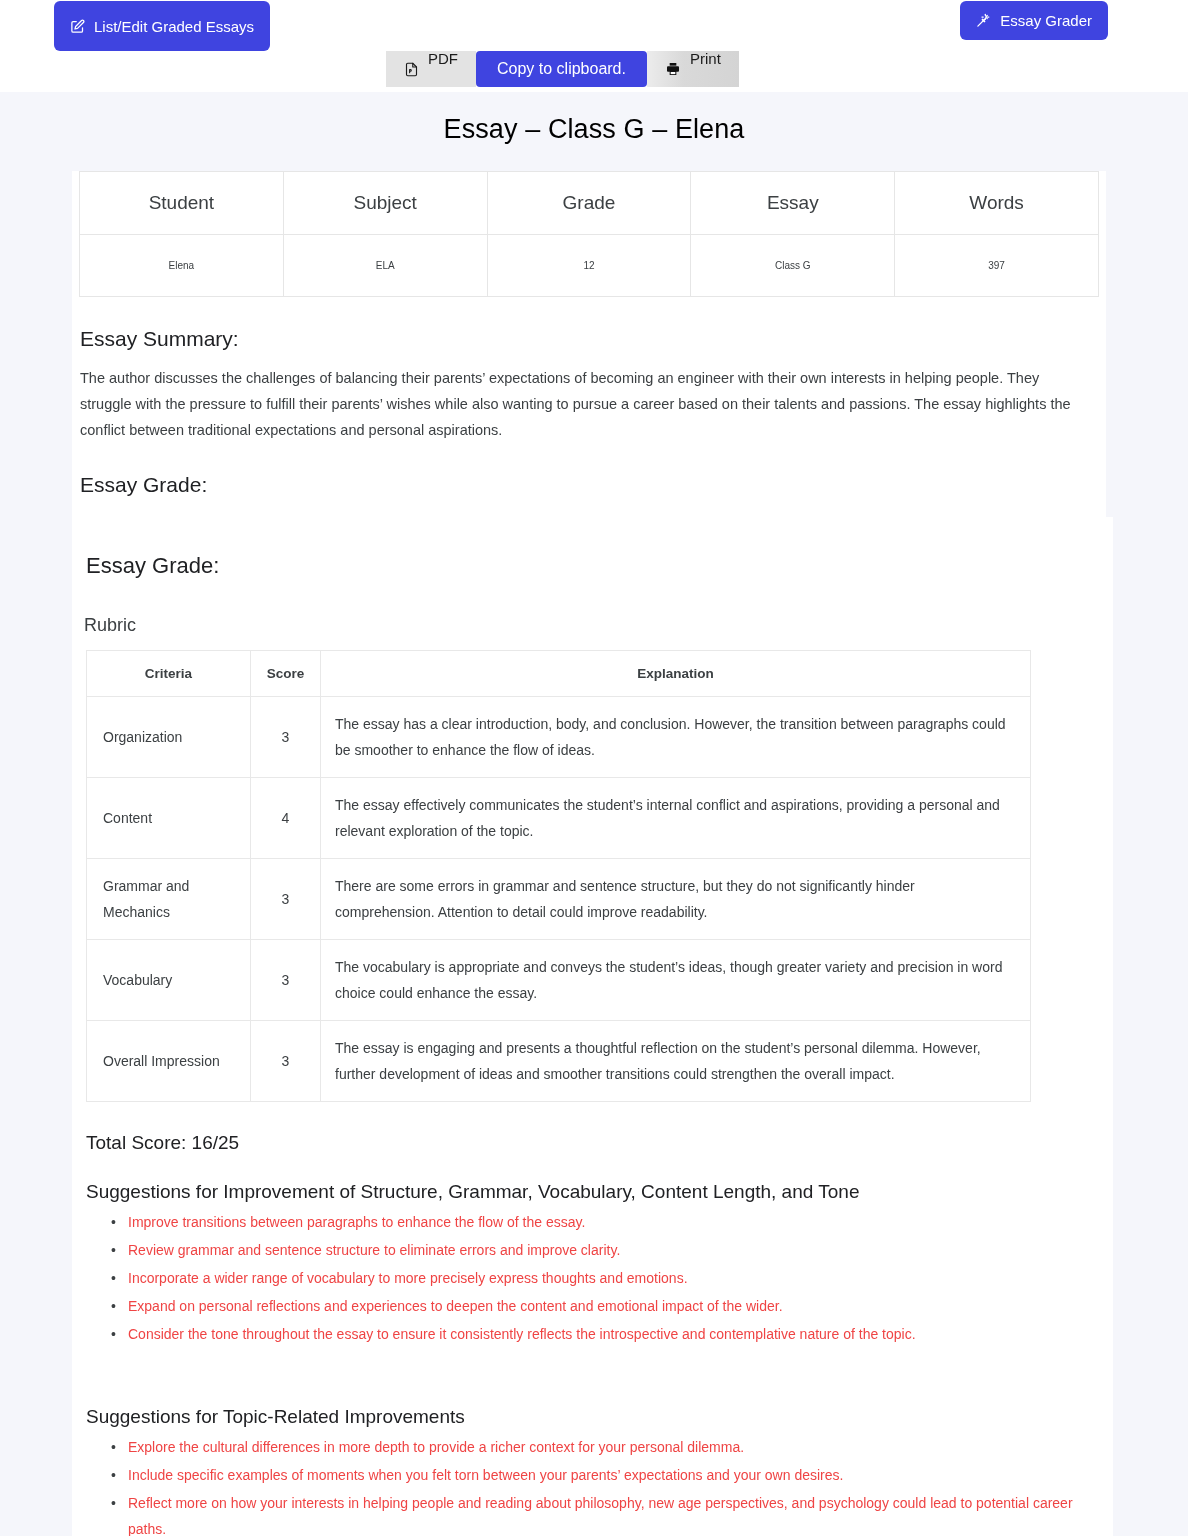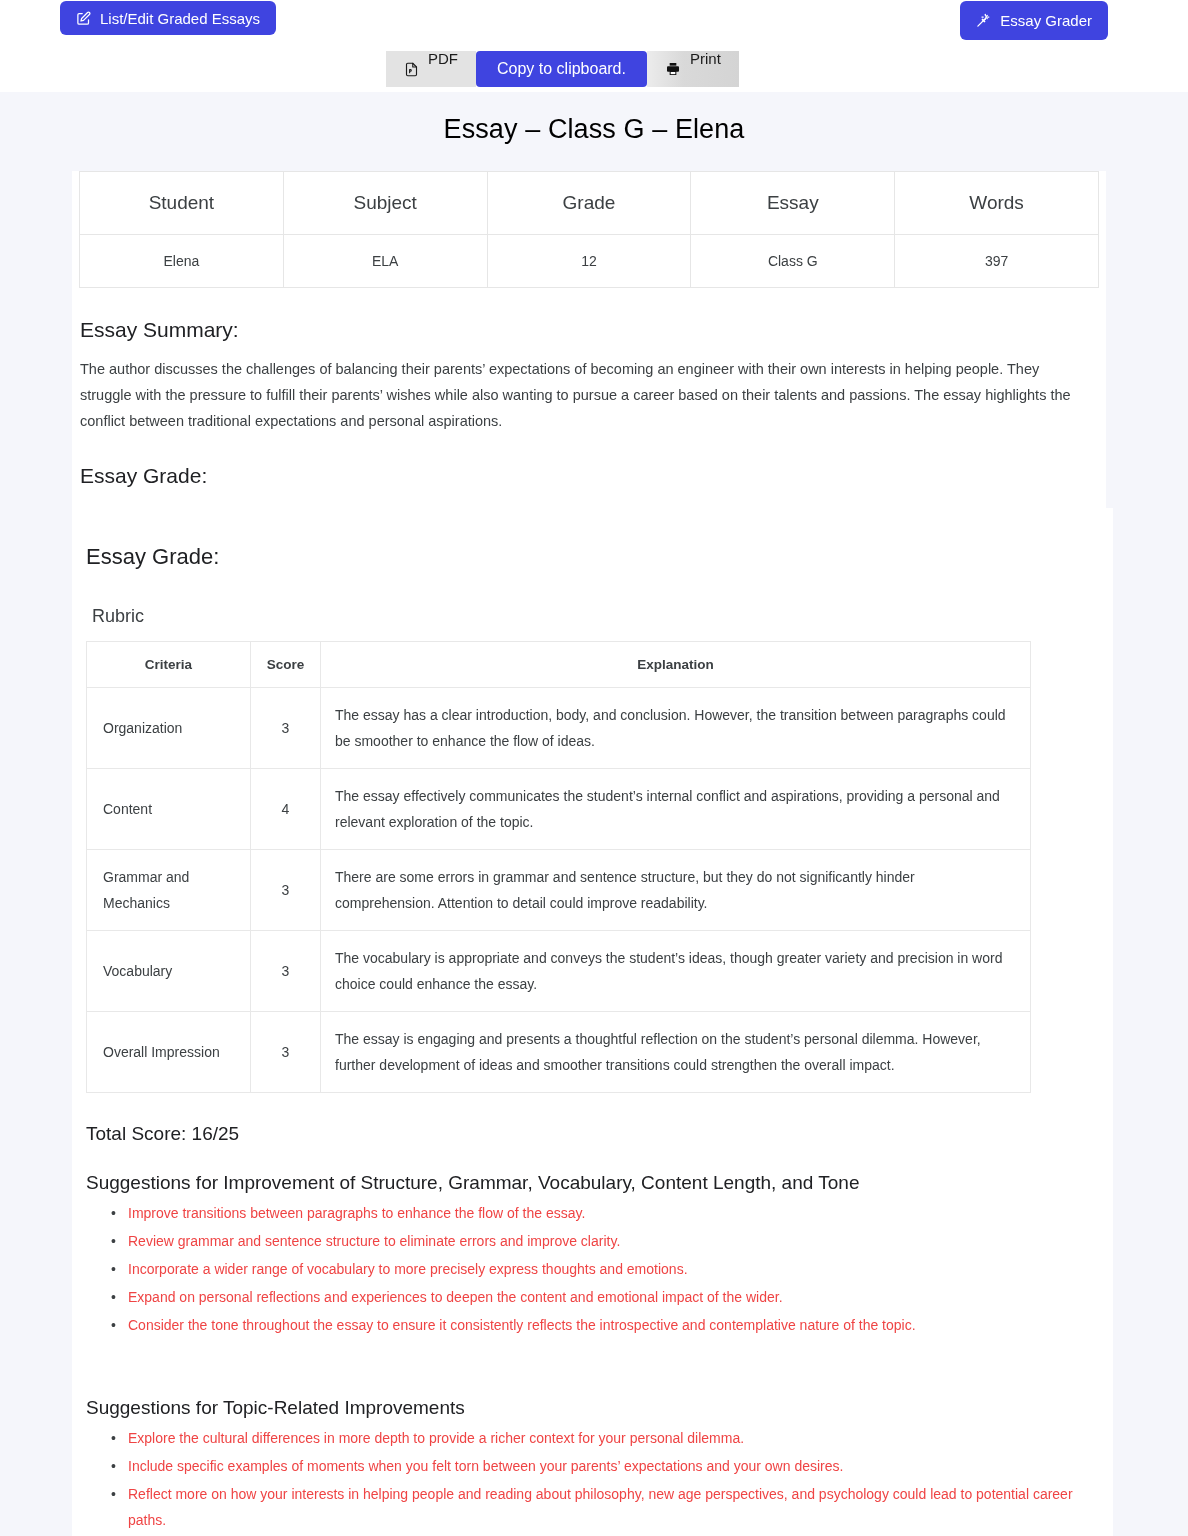--- a/index.html
+++ b/index.html
@@ -28,23 +28,23 @@
     font-size: 15px;
     display: inline-flex;
     align-items: center;
     gap: 9px;
     cursor: pointer;
     line-height: 1;
     padding: 0 16px;
   }
   .btn-list-edit {
     position: absolute;
-    left: 60px;
+    left: 54px;
     top: 1px;
-    height: 34px;
+    height: 50px;
   }
   .btn-essay-grader {
     position: absolute;
     right: 80px;
     top: 1px;
     height: 39px;
   }
   .toolgroup {
     position: absolute;
     left: 386px;
@@ -122,22 +122,22 @@
     border: 1px solid #e6e6e6;
     text-align: center;
     color: #3c4043;
     font-weight: 400;
   }
   table.info th {
     font-size: 19px;
     padding: 20px 6px;
   }
   table.info td {
-    font-size: 14px;
-    padding: 18px 6px;
+    font-size: 10px;
+    padding: 25px 6px;
   }
 
   h3.sec {
     font-size: 21px;
     font-weight: 400;
     color: #202124;
     margin: 30px 0 14px 8px;
   }
   p.summary {
     font-size: 14.5px;
@@ -151,21 +151,21 @@
   h3.grade2 {
     font-size: 22px;
     font-weight: 400;
     color: #202124;
     margin: 30px 0 0 14px;
   }
   h4.rubric {
     font-size: 18px;
     font-weight: 400;
     color: #3c4043;
-    margin: 36px 0 14px 20px;
+    margin: 36px 0 14px 12px;
   }
 
   table.rubric {
     border-collapse: collapse;
     width: 945px;
     margin-left: 14px;
     table-layout: fixed;
   }
   table.rubric th, table.rubric td {
     border: 1px solid #e8e8e8;

